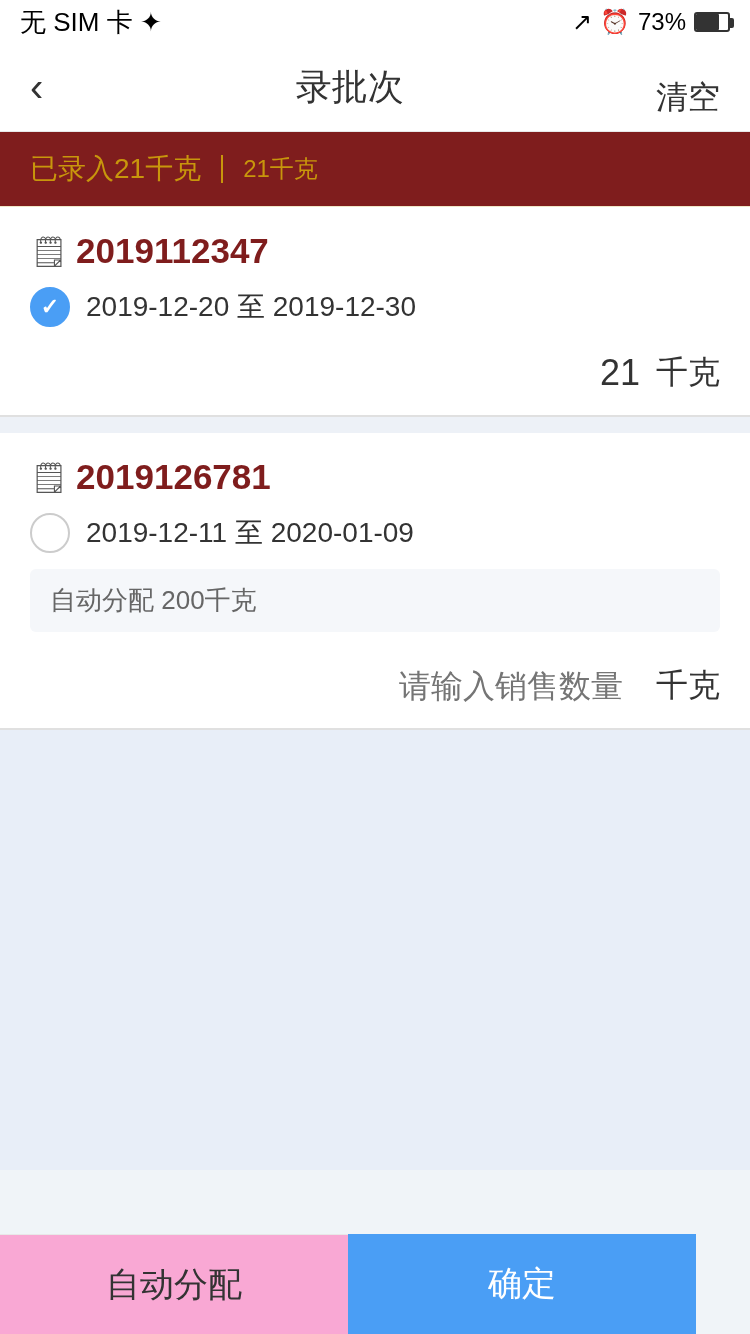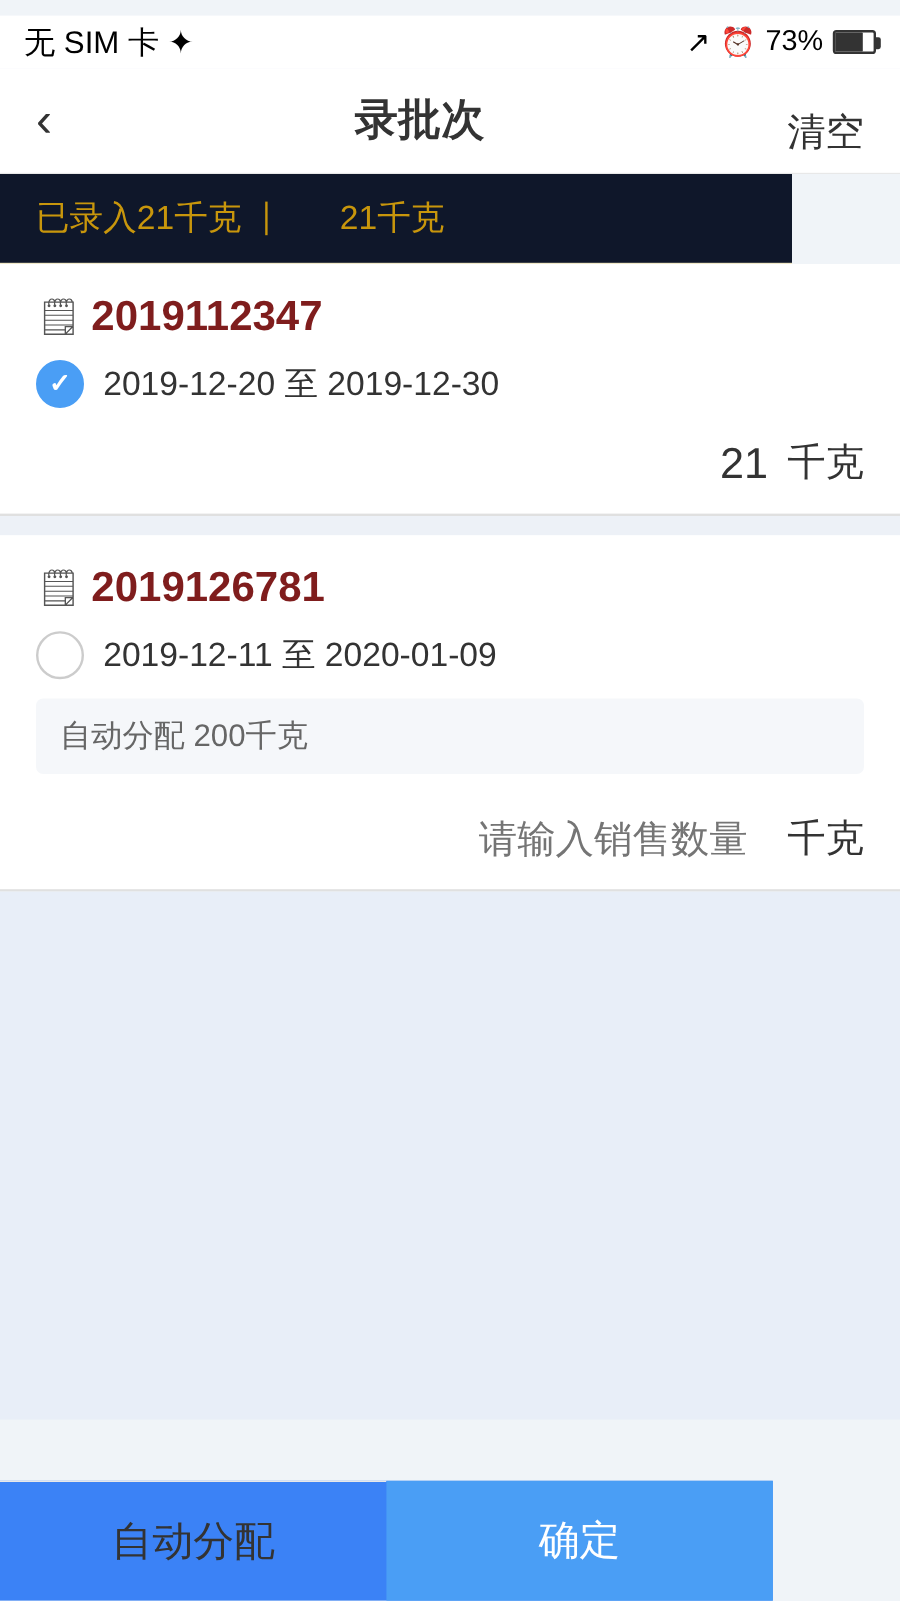--- a/index.html
+++ b/index.html
@@ -17,21 +17,20 @@
     
     .status-bar {
       width: 750px;
       height: 44px;
       background: #fff;
       display: flex;
       align-items: center;
       justify-content: space-between;
       padding: 0 20px;
       font-size: 28px;
-      margin-top: 13px;
     }
     .status-left {
       display: flex;
       align-items: center;
       gap: 8px;
       font-size: 26px;
       color: #000;
     }
     .status-center {
       font-size: 30px;
@@ -57,53 +56,52 @@
       padding: 0 30px;
       border-bottom: 1px solid #e8e8e8;
     }
     .nav-back {
       font-size: 40px;
       color: #333;
       cursor: pointer;
     }
     .nav-title {
       font-size: 36px;
-      font-weight: 700;
+      font-weight: 400;
       color: #333;
     }
     .nav-clear {
       font-size: 32px;
       color: #333;
       cursor: pointer;
       margin-top: 20px;
     }
 
     
     .summary-bar {
-      width: 660px;
-      background: #0f172a;
+      width: 750px;
+      background: #7f1d1d;
       padding: 18px 30px;
       display: flex;
       align-items: center;
       gap: 20px;
       border-bottom: 1px solid #f0e8c8;
     }
     .summary-text {
       font-size: 28px;
       color: #c8960c;
     }
     .summary-divider {
       width: 2px;
       height: 28px;
       background: #c8960c;
     }
     .summary-amount {
-      font-size: 28px;
+      font-size: 24px;
       color: #c8960c;
-      margin-left: 40px;
     }
 
     
     .batch-card {
       background: #fff;
       margin-bottom: 0;
     }
 
     .batch-header {
       padding: 24px 30px 8px 30px;
@@ -215,24 +213,24 @@
       background: #e8eef8;
       flex: 1;
       min-height: 440px;
     }
 
     
     .bottom-bar {
       position: absolute;
       bottom: 0;
       left: 0;
-      width: 644px;
+      width: 696px;
       height: 100px;
       display: flex;
-      background: #3b82f6;
+      background: #f9a8d4;
       margin-top: 17px;
     }
     .bottom-auto {
       flex: 1;
       display: flex;
       align-items: center;
       justify-content: center;
       font-size: 34px;
       color: #333;
       border-top: 1px solid #e8e8e8;

